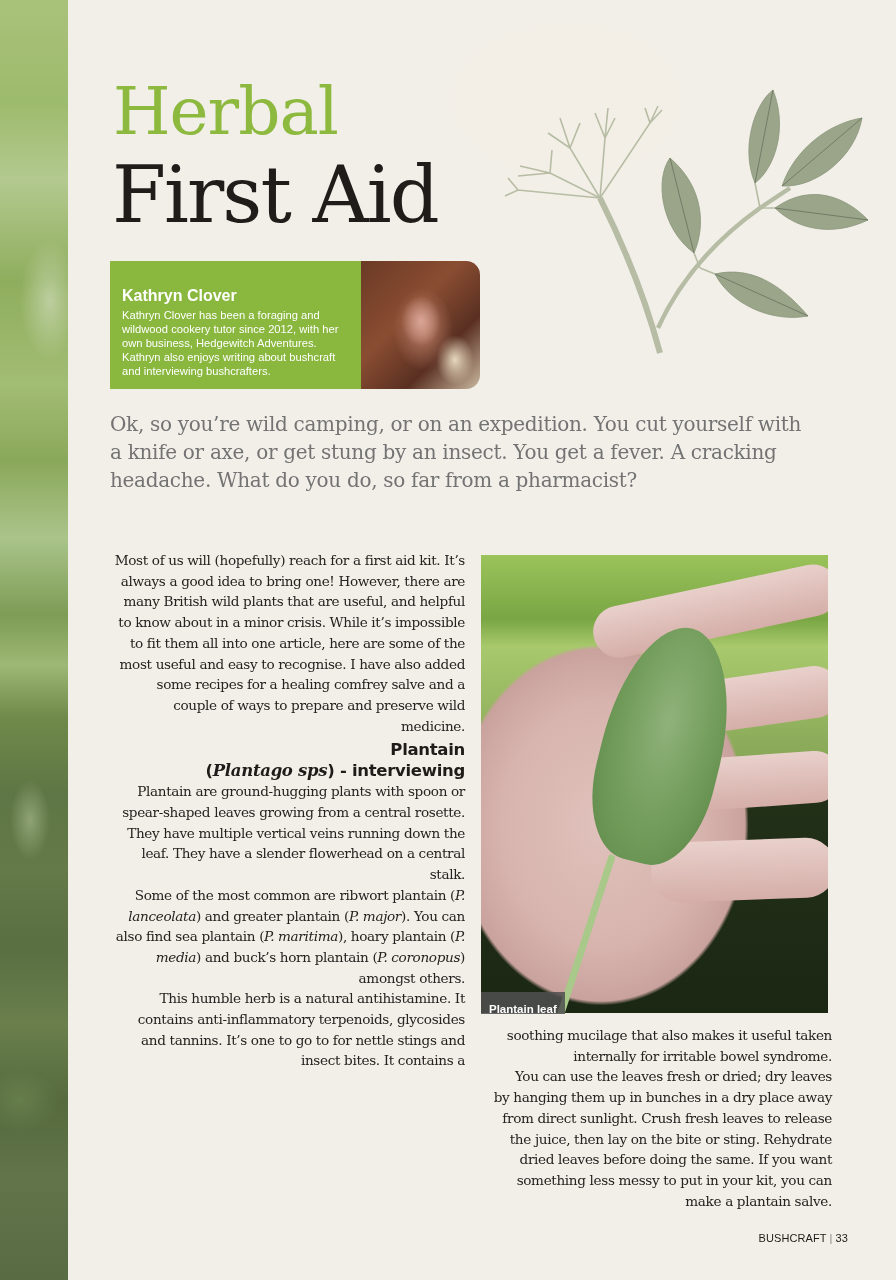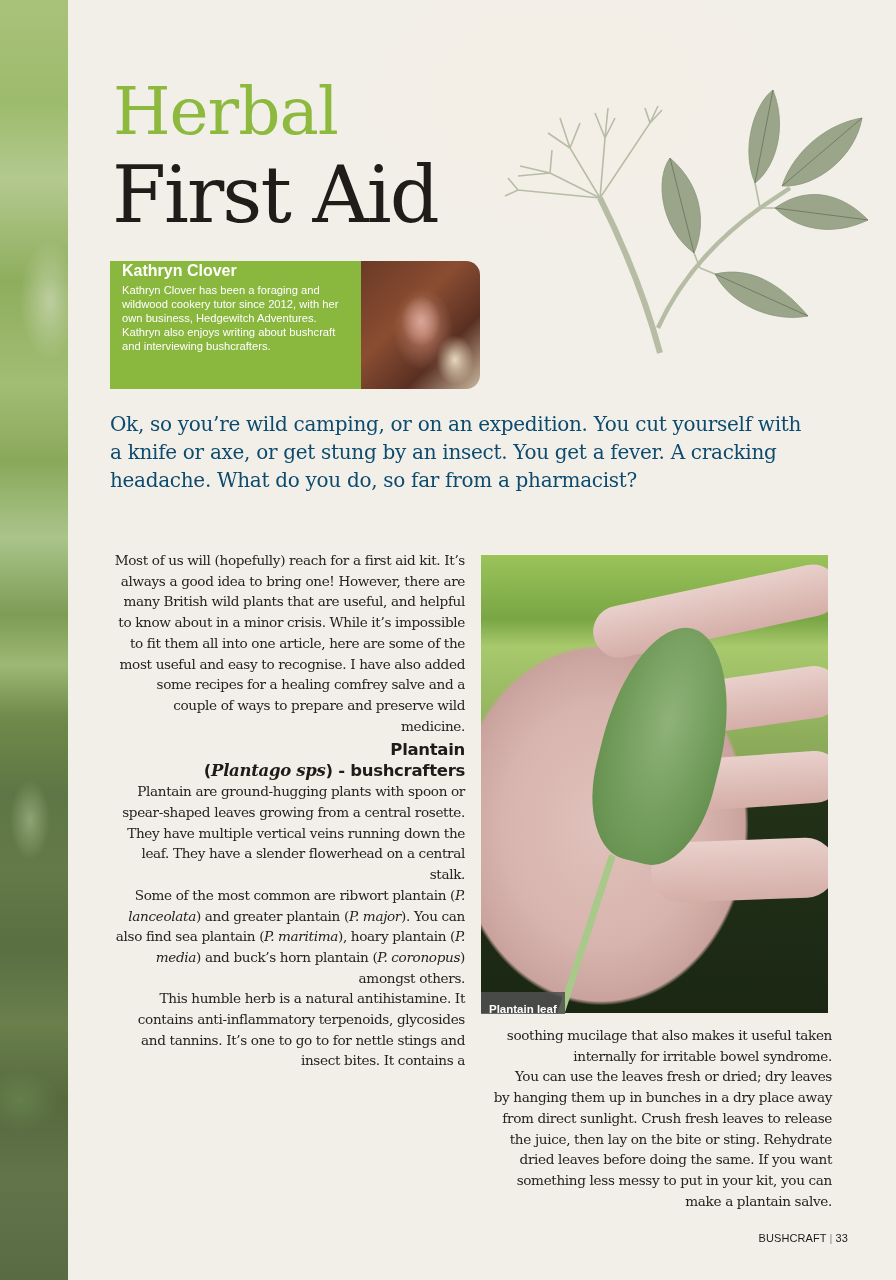--- a/index.html
+++ b/index.html
@@ -39,40 +39,40 @@
     font-family: "DejaVu Serif", serif;
     font-size: 78px; line-height: 90px; color: #201c1a; letter-spacing: -2px;
   }
   .plant-illustration { position: absolute; left: 490px; top: 78px; width: 390px; height: 295px; }
 
   .author-box {
     position: absolute; left: 110px; top: 261px; width: 370px; height: 128px;
     display: flex; border-radius: 0 14px 14px 0; overflow: hidden;
   }
   .author-text {
-    width: 251px; background: #8ab73e; color: #fff; padding: 0 10px 0 12px;
+    width: 251px; background: #8ab73e; color: #fff; padding: 25px 10px 0 12px;
     font-family: "Liberation Sans", sans-serif;
   }
   .author-name { font-size: 16px; font-weight: bold; line-height: 20px; margin-bottom: 2px; }
   .author-bio { font-size: 11.2px; line-height: 14px; }
   .author-photo {
     flex: 1; position: relative;
     background:
       radial-gradient(ellipse 28px 36px at 60px 60px, #d9a596, transparent 70%),
       radial-gradient(ellipse 40px 55px at 62px 68px, #b87b66, transparent 75%),
       linear-gradient(135deg, #6b3a25 0%, #8a4d32 40%, #5a3022 70%, #c9b8a0 100%);
   }
   .author-photo::after {
     content: ""; position: absolute; right: 6px; bottom: 4px; width: 38px; height: 50px;
     background: radial-gradient(ellipse at center, #e7d8bf, transparent 70%);
   }
 
   .standfirst {
     position: absolute; left: 110px; top: 410px; width: 700px;
-    font-family: "DejaVu Serif", serif; font-size: 20px; line-height: 28px; color: #0c4a6e;
+    font-family: "DejaVu Serif", serif; font-size: 20px; line-height: 28px; color: #737373;
     letter-spacing: -0.3px;
   }
 
   .body-text { font-family: "DejaVu Serif", serif; font-size: 13.6px; line-height: 20.7px; color: #262220; letter-spacing: -0.35px; text-align: right; }
   .col-left { position: absolute; left: 110px; top: 550px; width: 355px; }
   .col-right { position: absolute; left: 480px; top: 1025px; width: 352px; }
   .para { margin: 0; }
   .para.indent { text-indent: 17px; }
   .para.gap { margin-top: 20.7px; }
   .section-head {
@@ -157,21 +157,21 @@
   </div>
   <div class="author-photo"></div>
 </div>
 
 <div class="standfirst">Ok, so you’re wild camping, or on an expedition. You cut yourself with a knife or axe, or get stung by an insect. You get a fever. A cracking headache. What do you do, so far from a pharmacist?</div>
 
 <div class="col-left body-text">
   <p class="para">Most of us will (hopefully) reach for a first aid kit. It’s always a good idea to bring one! However, there are many British wild plants that are useful, and helpful to know about in a minor crisis. While it’s impossible to fit them all into one article, here are some of the most useful and easy to recognise. I have also added some recipes for a healing comfrey salve and a couple of ways to prepare and preserve wild medicine.</p>
   <div class="section-head">
     <div>Plantain</div>
-    <div><span>(</span><em>Plantago sps</em><span>) - bushcrafters</span></div>
+    <div><span>(</span><em>Plantago sps</em><span>) - interviewing</span></div>
   </div>
   <p class="para indent">Plantain are ground-hugging plants with spoon or spear-shaped leaves growing from a central rosette. They have multiple vertical veins running down the leaf. They have a slender flowerhead on a central stalk.</p>
   <p class="para indent"><span>Some of the most common are ribwort plantain (</span><em>P. lanceolata</em><span>) and greater plantain (</span><em>P. major</em><span>). You can also find sea plantain (</span><em>P. maritima</em><span>), hoary plantain (</span><em>P. media</em><span>) and buck’s horn plantain (</span><em>P. coronopus</em><span>) amongst others.</span></p>
   <p class="para indent">This humble herb is a natural antihistamine. It contains anti-inflammatory terpenoids, glycosides and tannins. It’s one to go to for nettle stings and insect bites. It contains a</p>
 </div>
 
 <div class="photo">
   <div class="hand"></div>
   <div class="finger" style="left:110px; top:30px; width:250px; transform:rotate(-12deg);"></div>
   <div class="finger" style="left:180px; top:120px; width:180px; transform:rotate(-8deg);"></div>

